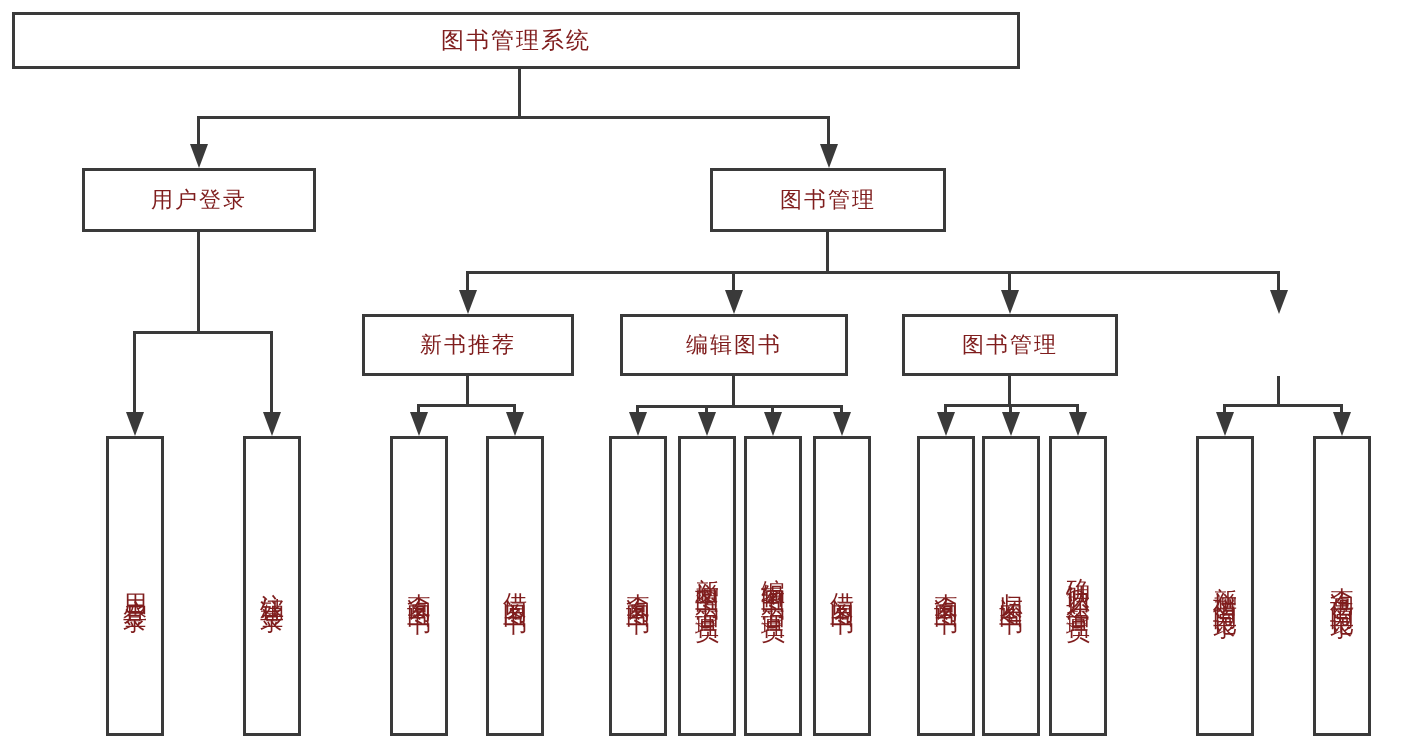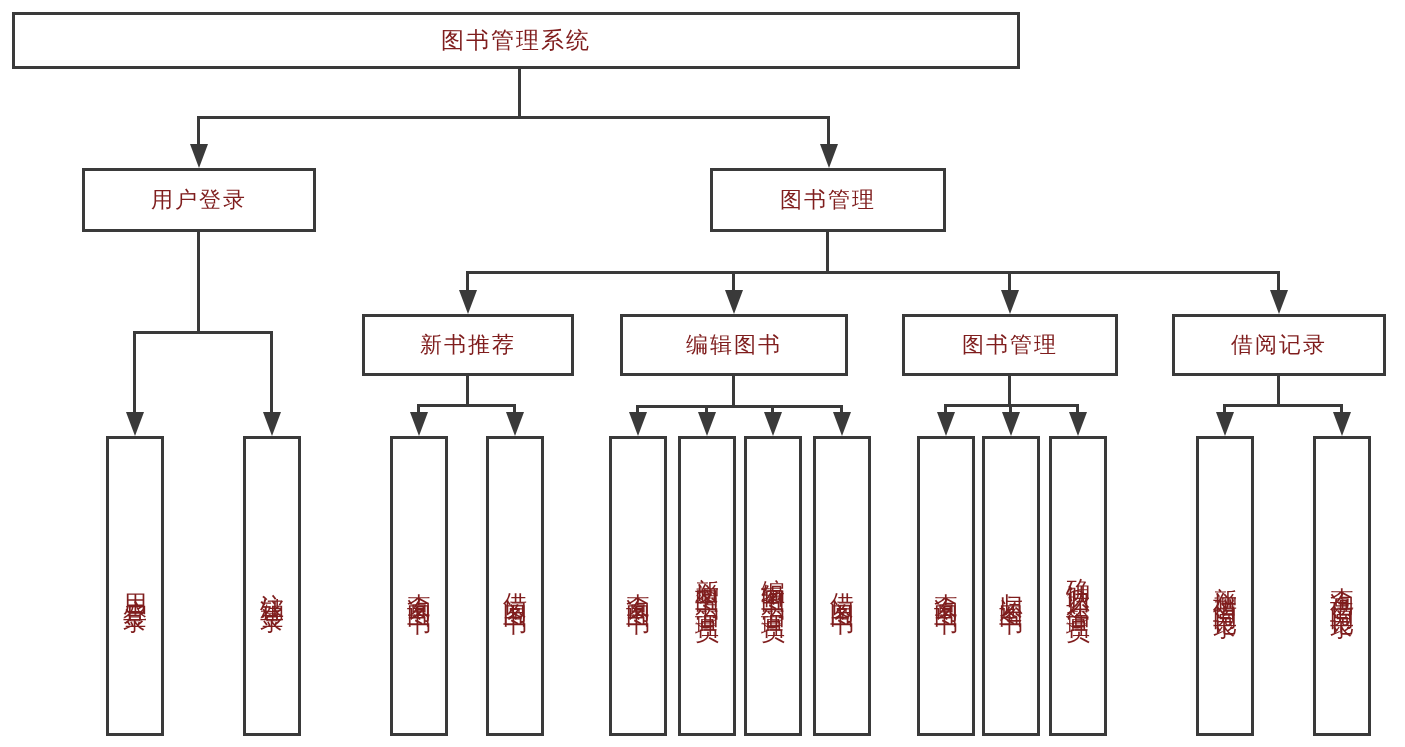--- a/index.html
+++ b/index.html
@@ -80,23 +80,20 @@
   </div>
 
   <div class="node hlabel" style="left:710px;top:168px;width:236px;height:64px">
     <span>图书管理</span>
   </div>
   <div class="node hlabel" style="left:620px;top:314px;width:228px;height:62px">
     <span>编辑图书</span>
   </div>
   <div class="node hlabel" style="left:902px;top:314px;width:216px;height:62px">
     <span>图书管理</span>
-  </div>
-  <div class="node hlabel" style="left:1172px;top:314px;width:214px;height:62px">
-    <span>借阅记录</span>
   </div>
 
   <div class="node leaf" style="left:106px;top:436px;width:58px;height:300px">
     <span>用户登录</span>
   </div>
   <div class="node leaf" style="left:243px;top:436px;width:58px;height:300px">
     <span>注销登录</span>
   </div>
 
   <div class="node leaf" style="left:390px;top:436px;width:58px;height:300px">

